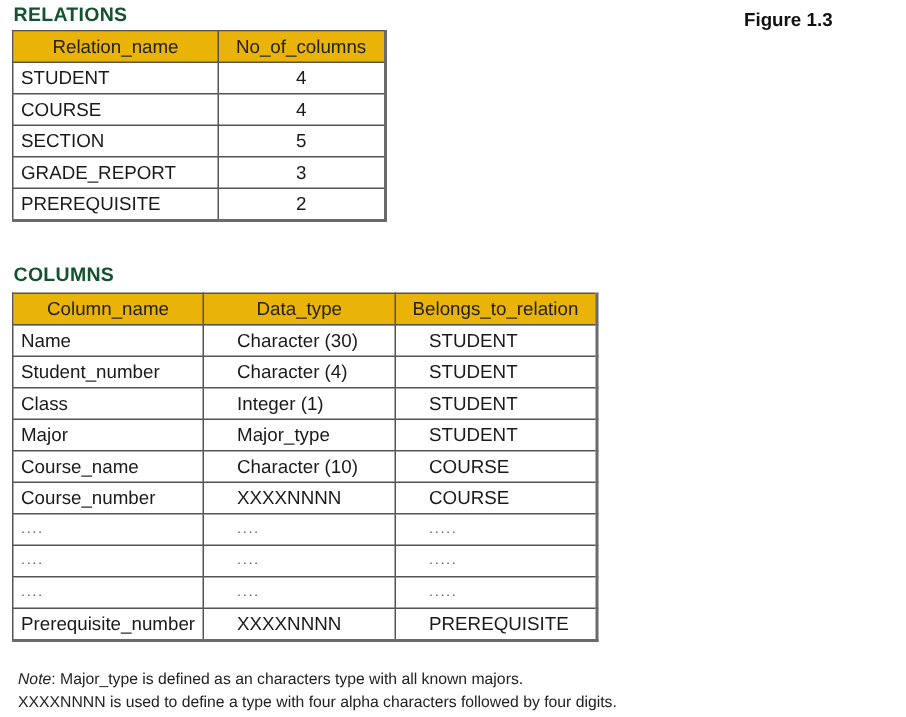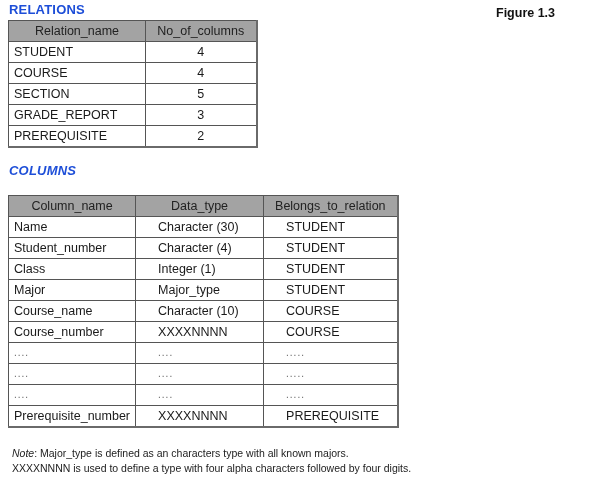--- a/index.html
+++ b/index.html
@@ -13,50 +13,50 @@
       position: relative;
       overflow: hidden;
       font-family: "Liberation Sans", sans-serif;
       color: #1a1a1a;
     }
     .section-title {
       position: absolute;
       font-weight: bold;
       font-size: 13px;
       letter-spacing: 0.2px;
-      color: #1d4ed8;
+      color: #14532d;
     }
     table.cat {
       position: absolute;
       border-collapse: collapse;
       font-size: 12.5px;
       border-right: 2px solid #6a6a6a;
       border-bottom: 2px solid #6a6a6a;
     }
     table.cat th, table.cat td {
       border: 1px solid #555;
       height: 20px;
       padding: 0 5px;
       line-height: 20px;
       white-space: nowrap;
     }
     table.cat th {
-      background: #a3a3a3;
+      background: #eab308;
       font-weight: normal;
       text-align: center;
       color: #222;
     }
     table.cat td.center { text-align: center; }
     table.cat td.indent { padding-left: 22px; }
     #relations-title { left: 9px; top: 2px; }
     #relations-table { left: 8px; top: 20px; }
     #relations-table col.c1 { width: 137px; }
     #relations-table col.c2 { width: 111px; }
 
-    #columns-title { left: 9px; top: 163px; font-style: italic; }
+    #columns-title { left: 9px; top: 175px; }
     #columns-table { left: 8px; top: 195px; }
     #columns-table col.c1 { width: 127px; }
     #columns-table col.c2 { width: 128px; }
     #columns-table col.c3 { width: 134px; }
     #columns-table td.dots { color: #666; letter-spacing: 1px; font-size: 10px; }
 
     .caption {
       position: absolute;
       left: 452px;
       top: 6px;

